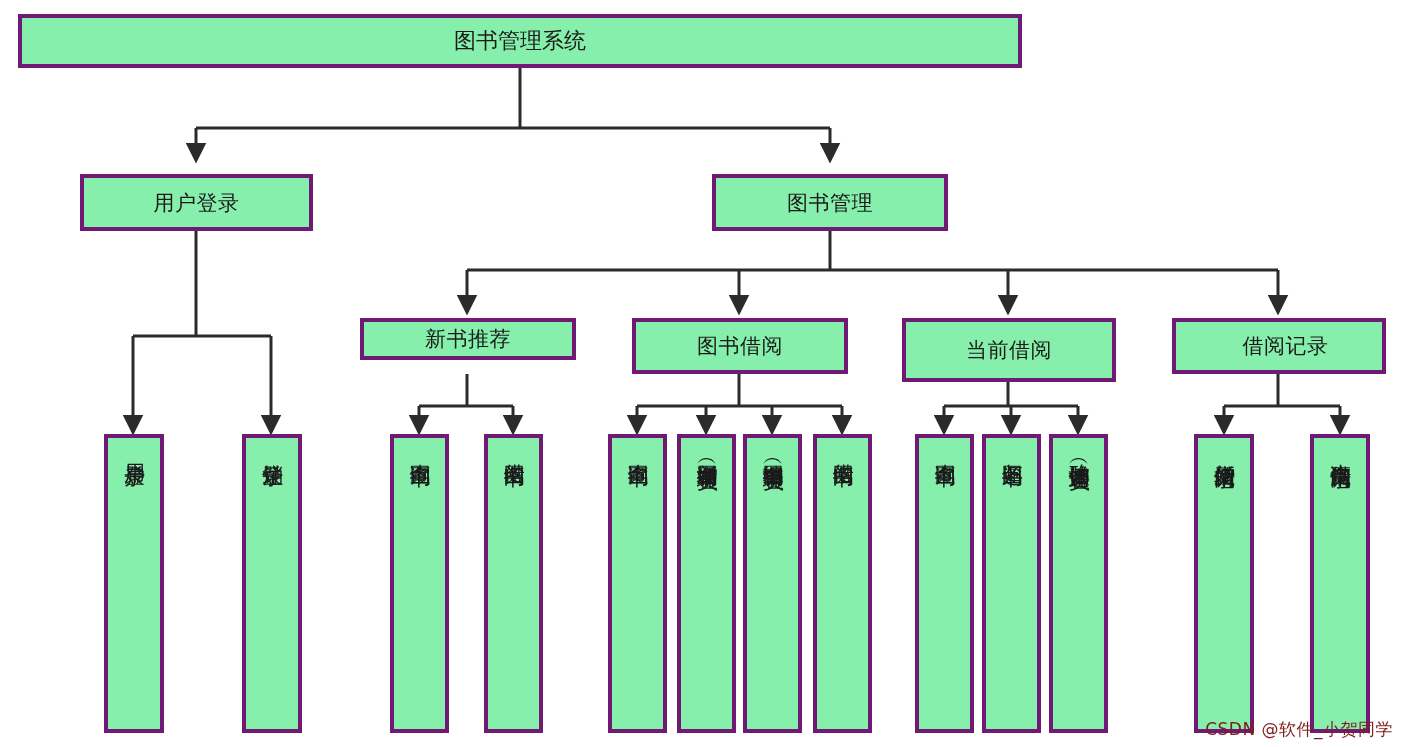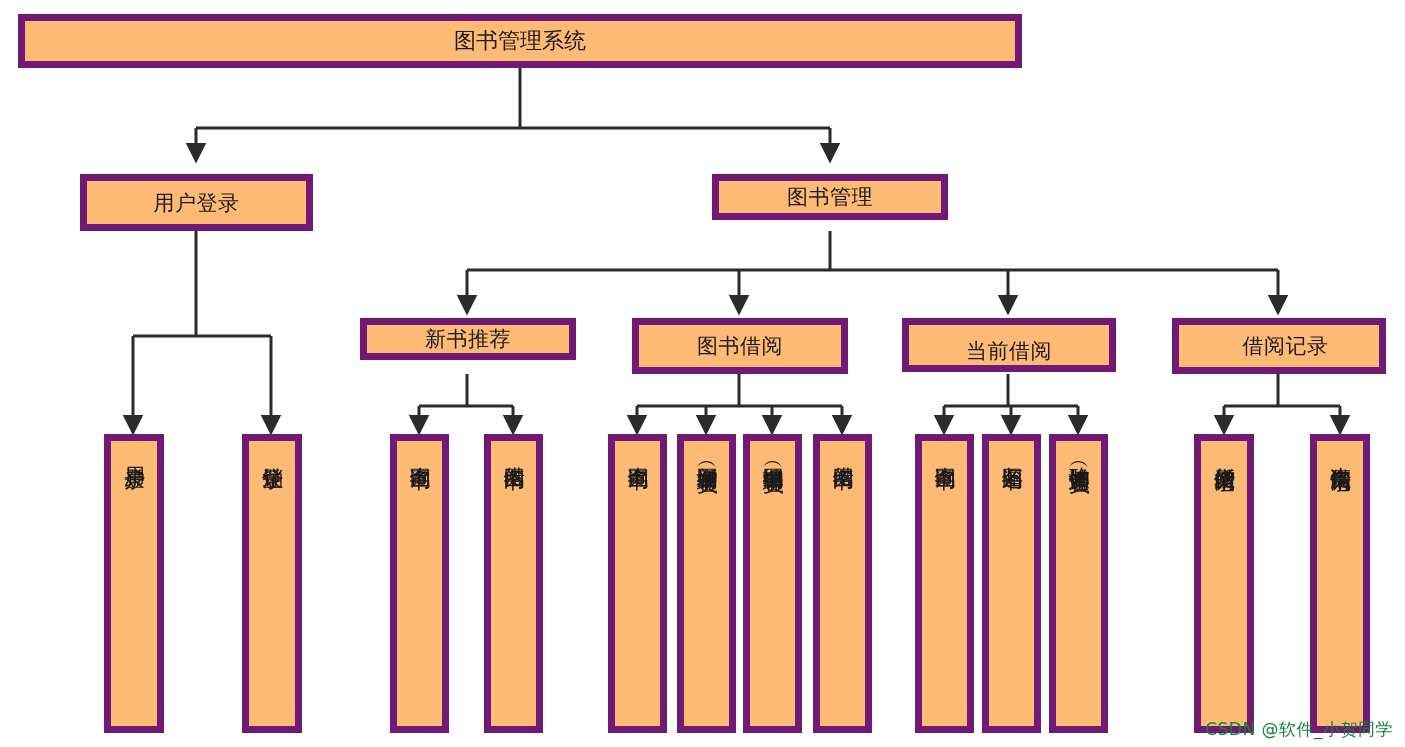--- a/index.html
+++ b/index.html
@@ -21,22 +21,22 @@
   #diagram-svg {
     position: absolute;
     left: 0;
     top: 0;
     width: 1405px;
     height: 747px;
   }
   .node-box {
     position: absolute;
     box-sizing: border-box;
-    border: 7px solid #701a75;
-    background: #fdba74;
+    border: 4px solid #701a75;
+    background: #86efac;
     display: flex;
     align-items: center;
     justify-content: center;
     color: #1a1a1a;
   }
   .node-box.horiz {
     font-size: 21px;
     letter-spacing: 0.5px;
   }
   .node-box.root {
@@ -56,21 +56,21 @@
     color: #1a1a1a;
   }
   .node-label-horiz {
     white-space: nowrap;
   }
   #watermark {
     position: absolute;
     right: 12px;
     bottom: 6px;
     font-size: 17px;
-    color: #15803d;
+    color: #7f1d1d;
     letter-spacing: 0.5px;
     white-space: nowrap;
     pointer-events: none;
   }
 </style>
 </head>
 <body>
 
 <div id="diagram-root">
 
@@ -124,31 +124,31 @@
     </g>
   </svg>
 
   <div class="node-box root" style="left:18px; top:14px; width:1004px; height:54px;">
     <span class="node-label-horiz">图书管理系统</span>
   </div>
 
   <div class="node-box horiz" style="left:80px; top:174px; width:233px; height:57px;">
     <span class="node-label-horiz">用户登录</span>
   </div>
-  <div class="node-box horiz" style="left:712px; top:174px; width:236px; height:46px;">
+  <div class="node-box horiz" style="left:712px; top:174px; width:236px; height:57px;">
     <span class="node-label-horiz">图书管理</span>
   </div>
 
   <div class="node-box horiz" style="left:360px; top:318px; width:216px; height:42px;">
     <span class="node-label-horiz">新书推荐</span>
   </div>
   <div class="node-box horiz" style="left:632px; top:318px; width:216px; height:56px;text-align:center;">
     <span class="node-label-horiz">图书借阅</span>
   </div>
-  <div class="node-box horiz" style="left:902px; top:318px; width:214px; height:54px;align-items:flex-end;">
+  <div class="node-box horiz" style="left:902px; top:318px; width:214px; height:64px;">
     <span class="node-label-horiz">当前借阅</span>
   </div>
   <div class="node-box horiz" style="left:1172px; top:318px; width:214px; height:56px;padding-left:13px;">
     <span class="node-label-horiz">借阅记录</span>
   </div>
 
   <div class="node-box vert" style="left:104px; top:434px; width:60px; height:299px;">
     <span class="node-label-vert">用户登录</span>
   </div>
   <div class="node-box vert" style="left:242px; top:434px; width:60px; height:299px;">

